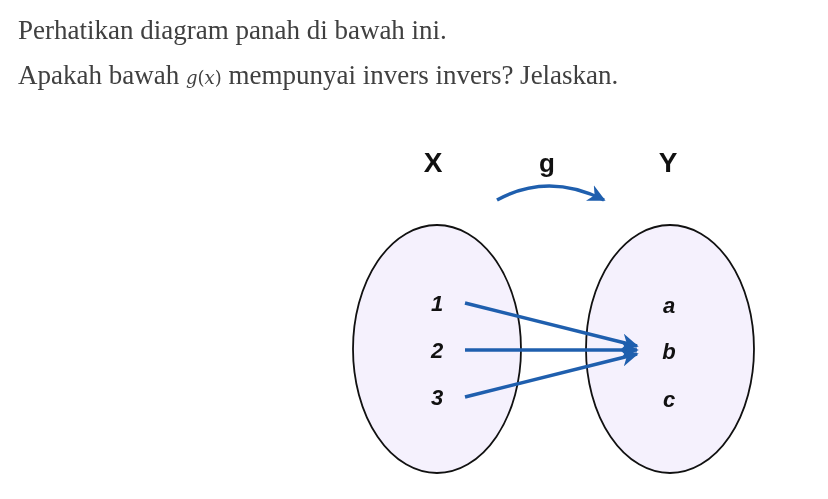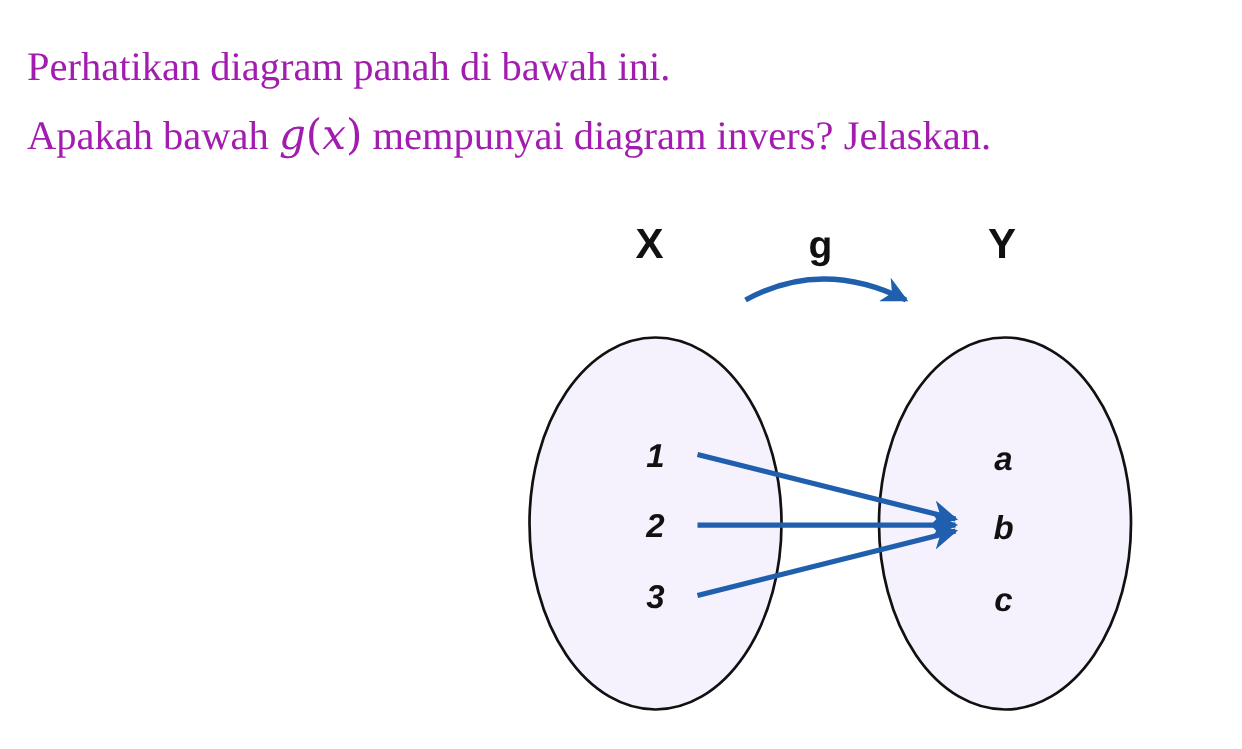--- a/index.html
+++ b/index.html
@@ -1,31 +1,31 @@
 <!DOCTYPE html>
 <html><head>
 <meta charset="utf-8">
 <style>
   html, body { margin: 0; padding: 0; background: #ffffff; }
   body { width: 828px; height: 499px; position: relative; overflow: hidden; }
-  .question { position: absolute; left: 18px; top: 22px; font-family: "Liberation Serif", "DejaVu Serif", serif; font-size: 27px; color: #a21caf; line-height: 45px; }
+  .question { position: absolute; left: 18px; top: 8px; font-family: "Liberation Serif", "DejaVu Serif", serif; font-size: 27px; color: #404040; line-height: 45px; }
   .question p { margin: 0; white-space: nowrap; }
-  .math { font-family: "DejaVu Serif", serif; font-style: italic; font-size: 28px; }
+  .math { font-family: "DejaVu Serif", serif; font-style: italic; font-size: 18px; }
   .math .paren { font-style: normal; }
   .em { }
   svg { position: absolute; left: 0; top: 0; }
   .lbl { font-family: "Liberation Sans", "DejaVu Sans", sans-serif; font-weight: bold; fill: #111; }
   .el { font-family: "Liberation Sans", "DejaVu Sans", sans-serif; font-weight: bold; font-style: italic; fill: #111; }
 </style>
 </head>
 <body>
 
 <div class="question">
   <p>Perhatikan diagram panah di bawah ini.</p>
-  <p><span>Apakah bawah </span><span class="math"><span>g</span><span class="paren">(</span><span>x</span><span class="paren">)</span></span><span> mempunyai diagram </span><span class="em">invers</span><span>? Jelaskan.</span></p>
+  <p><span>Apakah bawah </span><span class="math"><span>g</span><span class="paren">(</span><span>x</span><span class="paren">)</span></span><span> mempunyai invers </span><span class="em">invers</span><span>? Jelaskan.</span></p>
 </div>
 
 <svg width="828" height="499" viewBox="0 0 828 499">
   <defs>
     <marker id="ah" viewBox="0 0 10 10" refX="9" refY="5" markerWidth="5" markerHeight="5" orient="auto">
       <path d="M0,0 L10,5 L0,10 L3,5 z" fill="#1f5fae"></path>
     </marker>
   </defs>
 
   <text class="lbl" x="433" y="172" font-size="28" text-anchor="middle">X</text>

